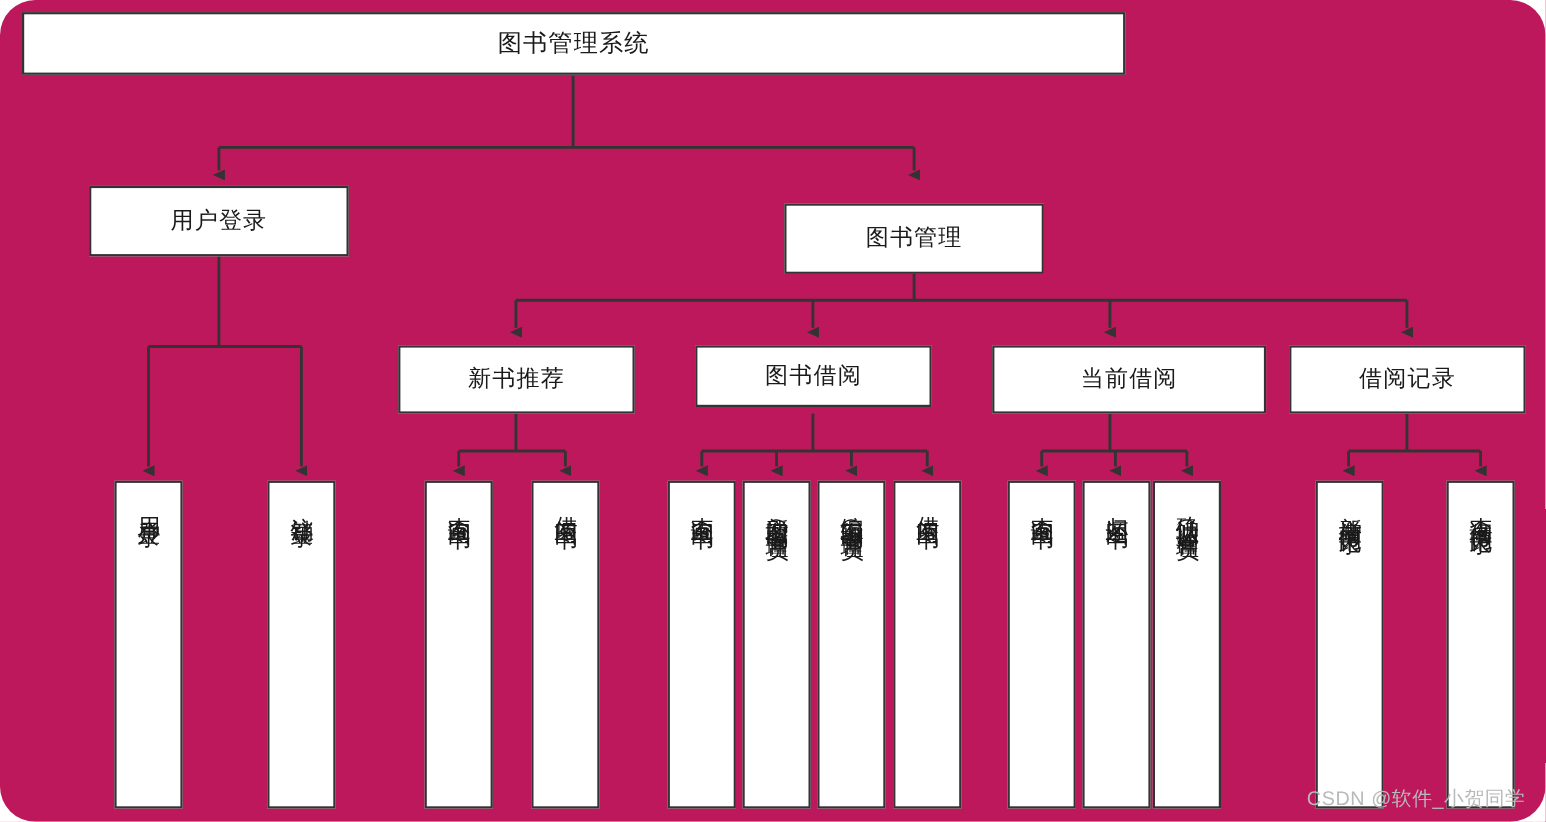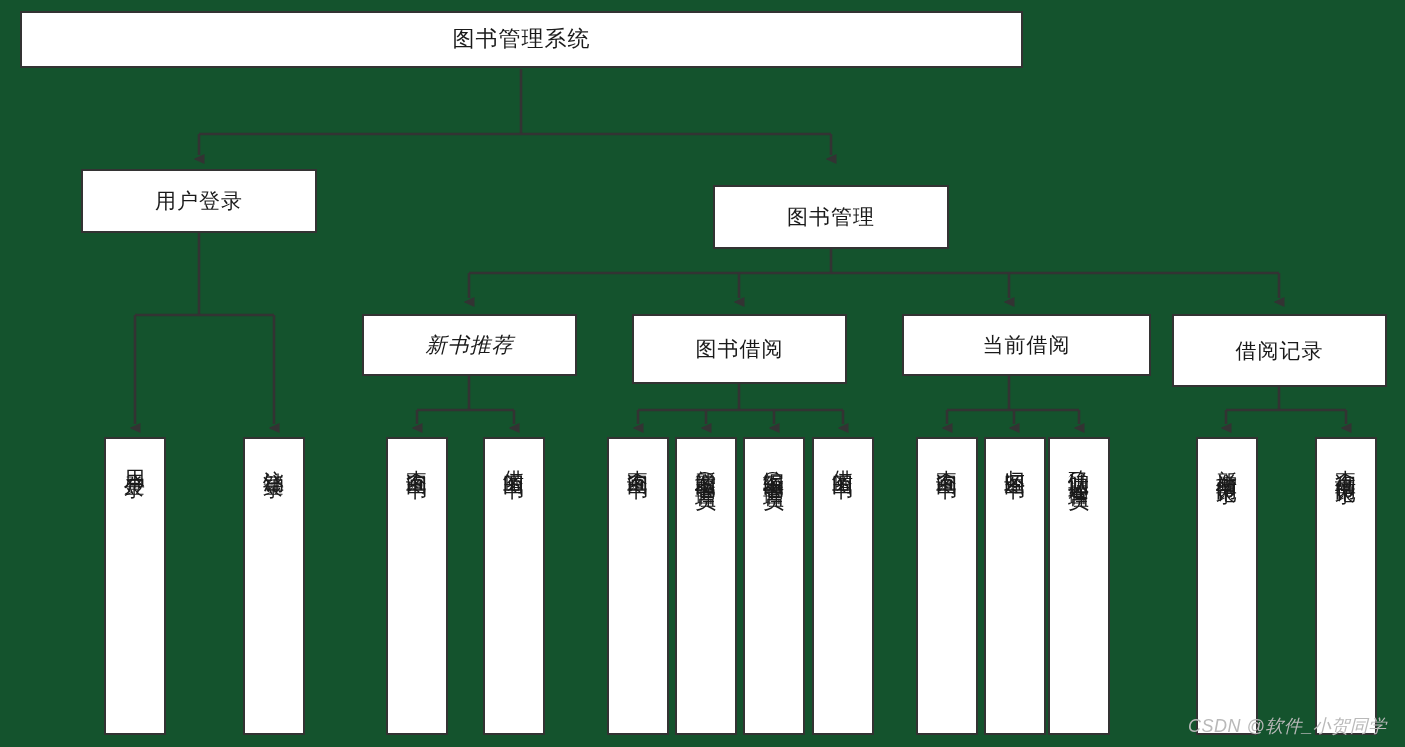--- a/index.html
+++ b/index.html
@@ -8,22 +8,23 @@
     padding: 0;
     background: #ffffff;
   }
   body {
     font-family: "Liberation Sans", "DejaVu Sans", sans-serif;
   }
   #canvas {
     position: relative;
     width: 1405px;
     height: 747px;
-    background: #14532d;
+    background: #be185d;
     overflow: hidden;
+    border-radius: 32px;
   }
   #wires {
     position: absolute;
     left: 0;
     top: 0;
     width: 1405px;
     height: 747px;
   }
   .node {
     position: absolute;
@@ -61,21 +62,20 @@
   #watermark {
     position: absolute;
     left: 1188px;
     top: 714px;
     font-size: 18px;
     color: #b9b9b9;
     letter-spacing: 0.5px;
     white-space: nowrap;
     pointer-events: none;
     user-select: none;
-    font-style: italic;
   }
 </style>
 </head>
 <body>
 
 <div id="canvas">
 
   <svg id="wires" viewBox="0 0 1405 747" width="1405" height="747" xmlns="http://www.w3.org/2000/svg">
     <defs>
       <marker id="arrow" markerWidth="10" markerHeight="11" refX="1" refY="5.5" orient="auto" markerUnits="userSpaceOnUse">
@@ -130,30 +130,30 @@
     <span class="node-label">图书管理系统</span>
   </div>
 
   <div class="node horiz" style="left:81px; top:169px; width:236px; height:64px;">
     <span class="node-label">用户登录</span>
   </div>
   <div class="node horiz" style="left:713px; top:185px; width:236px; height:64px;">
     <span class="node-label">图书管理</span>
   </div>
 
-  <div class="node horiz" style="left:362px; top:314px; width:215px; height:62px;font-style:italic;">
+  <div class="node horiz" style="left:362px; top:314px; width:215px; height:62px;">
     <span class="node-label">新书推荐</span>
   </div>
-  <div class="node horiz" style="left:632px; top:314px; width:215px; height:70px;">
+  <div class="node horiz" style="left:632px; top:314px; width:215px; height:56px;">
     <span class="node-label">图书借阅</span>
   </div>
   <div class="node horiz" style="left:902px; top:314px; width:249px; height:62px;">
     <span class="node-label">当前借阅</span>
   </div>
-  <div class="node horiz" style="left:1172px; top:314px; width:215px; height:73px;">
+  <div class="node horiz" style="left:1172px; top:314px; width:215px; height:62px;">
     <span class="node-label">借阅记录</span>
   </div>
 
   <div class="node vert" style="left:104px; top:437px; width:62px; height:298px;">
     <span class="node-label">用户登录</span>
   </div>
   <div class="node vert" style="left:243px; top:437px; width:62px; height:298px;">
     <span class="node-label">注销登录</span>
   </div>
 

